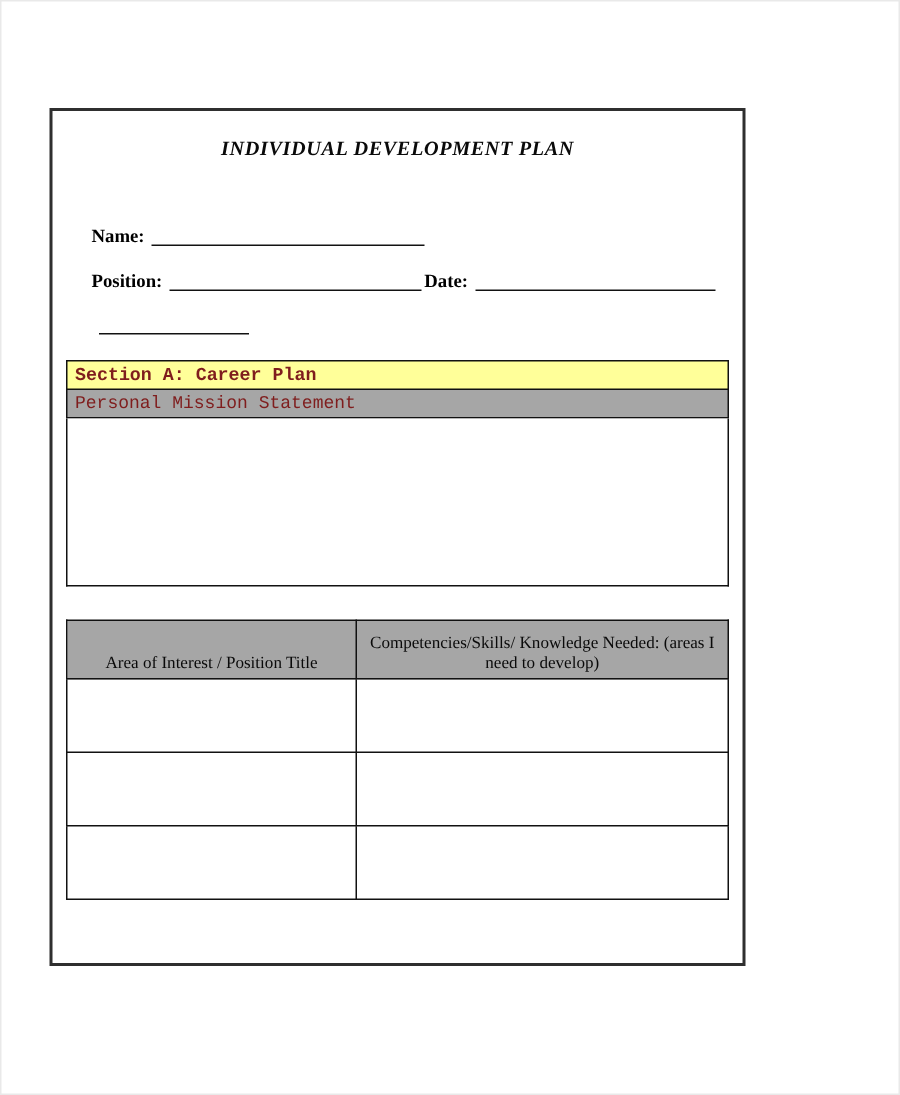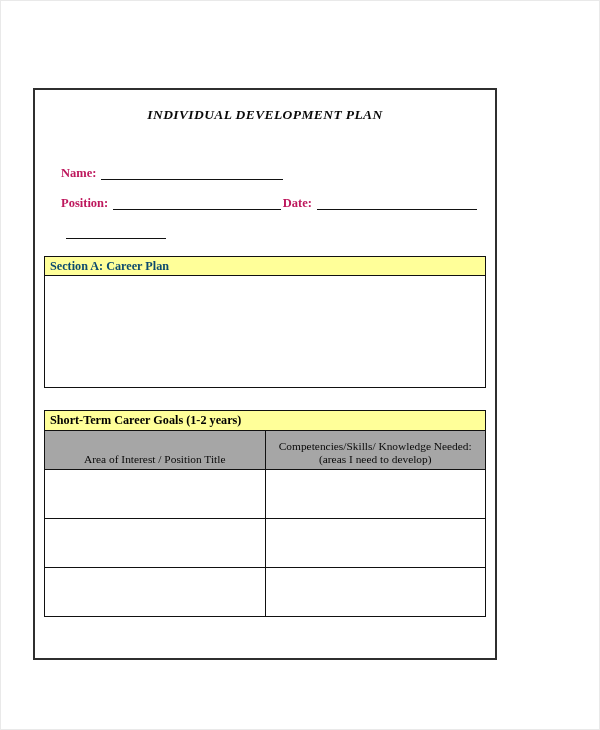--- a/index.html
+++ b/index.html
@@ -23,21 +23,21 @@
     box-sizing: border-box;
     border: 1px solid #e9e9e9;
     background: #ffffff;
     pointer-events: none;
   }
 
   
   .page {
     position: absolute;
     left: 33px;
-    top: 88px;
+    top: 72px;
     width: 464px;
     height: 572px;
     box-sizing: border-box;
     border: 2px solid #2f2f2f;
     border-bottom: 2px solid #2f2f2f;
     background: #ffffff;
     overflow: hidden;
   }
 
   .doc-title {
@@ -48,21 +48,21 @@
     letter-spacing: 0.4px;
     color: #0a0a0a;
     margin-top: 17px;
   }
 
   
   .fields {
     margin-top: 44px;
     padding-left: 26px;
     padding-right: 18px;
-    color: #be185d;
+    color: #000000;
   }
   .field-row {
     display: flex;
     align-items: flex-end;
     margin-bottom: 17px;
   }
   .field {
     display: flex;
     align-items: flex-end;
     white-space: nowrap;
@@ -92,21 +92,22 @@
     box-sizing: border-box;
   }
   .section-a { margin-top: 17px; }
 
   .bar {
     box-sizing: border-box;
     border: 1.6px solid #111111;
     padding: 2px 0 2px 5px;
     font-size: 12px;
     line-height: 14px;
-    color: #0c4a6e;
+    color: #7f1d1d;
+    font-family: Liberation Mono, monospace;
   }
   .bar-yellow {
     background: #ffff99;
     font-weight: bold;
     font-size: 12.2px;
   }
   .bar-gray {
     background: #a6a6a6;
     border-top: none;
     font-weight: normal;
@@ -186,30 +187,28 @@
     <div class="field-row">
       <div class="field">
         <span class="field-rule rule-current"></span>
       </div>
     </div>
 
   </div>
 
   <div class="section-block section-a">
     <div class="bar bar-yellow">Section A:  Career Plan</div>
+    <div class="bar bar-gray">Personal Mission Statement</div>
     <div class="writebox"></div>
   </div>
 
   <div class="section-block goals-block">
     <table class="goals-table">
       <tbody>
         <tr>
-          <td class="goals-title-cell" colspan="2">Short-Term Career Goals (1-2 years)</td>
-        </tr>
-        <tr>
           <td class="goals-head-cell col-left">Area of Interest / Position Title</td>
           <td class="goals-head-cell col-right">Competencies/Skills/ Knowledge Needed:  (areas I need to develop)</td>
         </tr>
         <tr>
           <td class="goals-row-cell col-left"></td>
           <td class="goals-row-cell col-right"></td>
         </tr>
         <tr>
           <td class="goals-row-cell col-left"></td>
           <td class="goals-row-cell col-right"></td>

